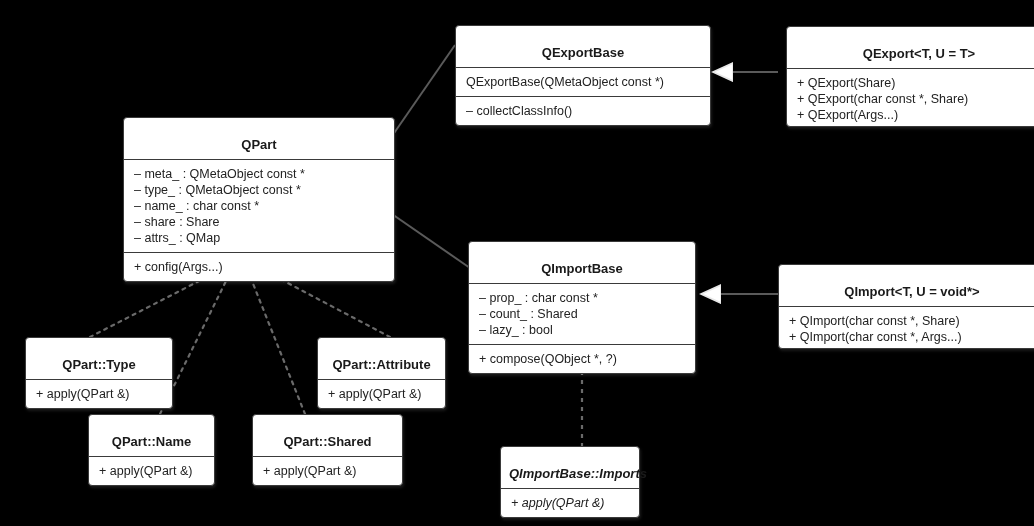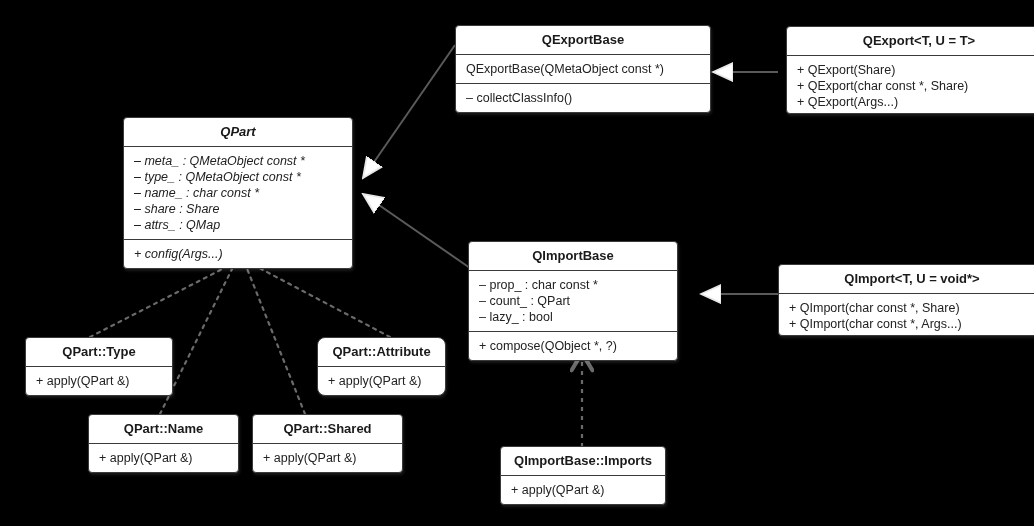--- a/index.html
+++ b/index.html
@@ -30,21 +30,21 @@
     border-radius: 4px;
     box-shadow: 1px 2px 3px rgba(255,255,255,0.10);
     box-sizing: border-box;
     z-index: 2;
   }
   .uml .title {
     text-align: center;
     font-weight: bold;
     font-size: 13px;
     color: #1a1a1a;
-    padding: 7px 8px 7px 8px;
+    padding: 20px 8px 7px 8px;
     line-height: 14px;
   }
   .uml .sect {
     border-top: 1.5px solid #3a3a3a;
     padding: 6px 0 6px 10px;
   }
   .uml .sect .row {
     font-size: 12.5px;
     color: #222222;
     line-height: 16px;
@@ -99,39 +99,39 @@
 
   <div class="uml" style="left:778px; top:26px; width:266px;margin-left:8px;">
     <div class="title">QExport&lt;T, U = T&gt;</div>
     <div class="sect" style="padding-bottom:3px;">
       <div class="row">+ QExport(Share)</div>
       <div class="row">+ QExport(char const *, Share)</div>
       <div class="row">+ QExport(Args...)</div>
     </div>
   </div>
 
-  <div class="uml" style="left:123px; top:117px; width:230px;font-style:italic;">
+  <div class="uml" style="left:123px; top:117px; width:272px;">
     <div class="title">QPart</div>
     <div class="sect">
       <div class="row">– meta_ : QMetaObject const *</div>
       <div class="row">– type_ : QMetaObject const *</div>
       <div class="row">– name_ : char const *</div>
       <div class="row">– share : Share</div>
       <div class="row">– attrs_ : QMap</div>
     </div>
     <div class="sect">
       <div class="row">+ config(Args...)</div>
     </div>
   </div>
 
-  <div class="uml" style="left:468px; top:241px; width:210px;">
+  <div class="uml" style="left:468px; top:241px; width:228px;">
     <div class="title">QImportBase</div>
     <div class="sect">
       <div class="row">– prop_ : char const *</div>
-      <div class="row">– count_ : QPart</div>
+      <div class="row">– count_ : Shared</div>
       <div class="row">– lazy_ : bool</div>
     </div>
     <div class="sect">
       <div class="row">+ compose(QObject *, ?)</div>
     </div>
   </div>
 
   <div class="uml" style="left:778px; top:264px; width:268px;">
     <div class="title">QImport&lt;T, U = void*&gt;</div>
     <div class="sect" style="padding-bottom:3px;">
@@ -140,41 +140,41 @@
     </div>
   </div>
 
   <div class="uml" style="left:25px; top:337px; width:148px;">
     <div class="title">QPart::Type</div>
     <div class="sect">
       <div class="row">+ apply(QPart &amp;)</div>
     </div>
   </div>
 
-  <div class="uml" style="left:88px; top:414px; width:151px;">
+  <div class="uml" style="left:88px; top:414px; width:127px;">
     <div class="title">QPart::Name</div>
     <div class="sect">
       <div class="row">+ apply(QPart &amp;)</div>
     </div>
   </div>
 
   <div class="uml" style="left:252px; top:414px; width:151px;">
     <div class="title">QPart::Shared</div>
     <div class="sect">
       <div class="row">+ apply(QPart &amp;)</div>
     </div>
   </div>
 
-  <div class="uml" style="left:317px; top:337px; width:129px;border-radius:8px;">
+  <div class="uml" style="left:317px; top:337px; width:129px;">
     <div class="title">QPart::Attribute</div>
     <div class="sect">
       <div class="row">+ apply(QPart &amp;)</div>
     </div>
   </div>
 
-  <div class="uml" style="left:500px; top:446px; width:166px;">
+  <div class="uml" style="left:500px; top:446px; width:140px;font-style:italic;">
     <div class="title">QImportBase::Imports</div>
     <div class="sect">
       <div class="row">+ apply(QPart &amp;)</div>
     </div>
   </div>
 
 </div>
 
 </body></html>

